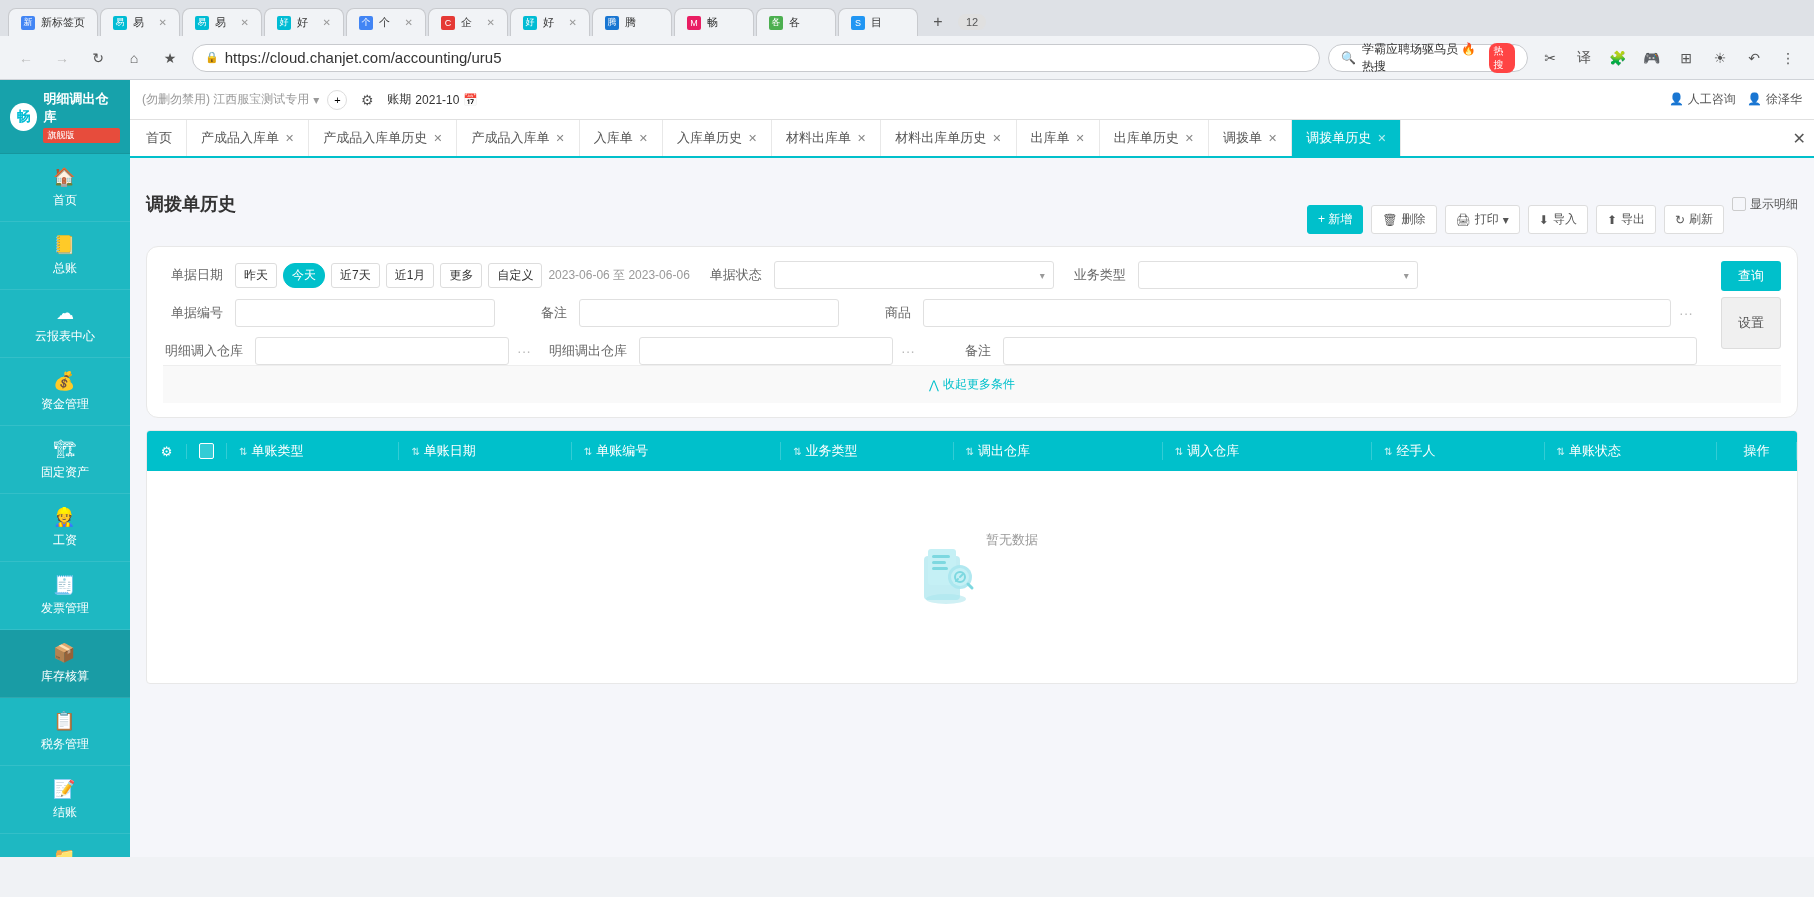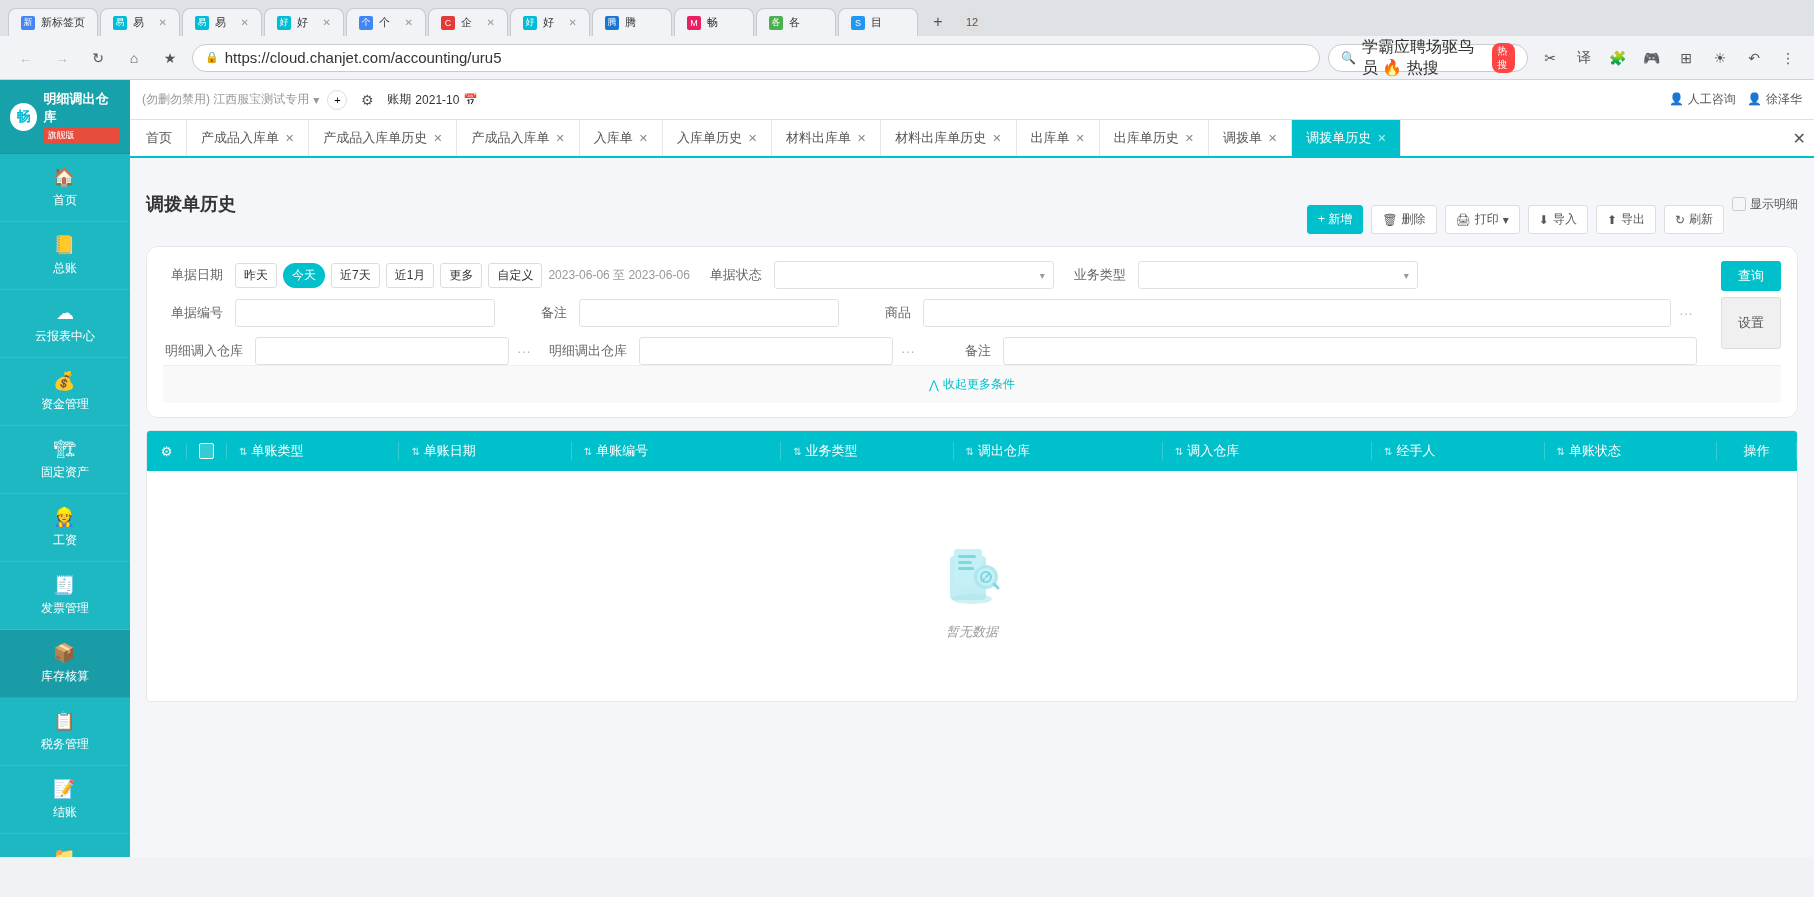--- a/index.html
+++ b/index.html
@@ -84,21 +84,21 @@
     .th-cell.code { flex: 1.5; }
     .th-cell.biz-type { flex: 1.2; }
     .th-cell.out-wh { flex: 1.5; }
     .th-cell.in-wh { flex: 1.5; }
     .th-cell.handler { flex: 1.2; }
     .th-cell.status { flex: 1.2; }
     .th-cell.ops { width: 80px; margin-left: auto; justify-content: center; }
     .sort-icon { color: rgba(255,255,255,0.8); font-size: 10px; }
 
     
-    .empty-state { display: flex; flex-direction: column; align-items: center; justify-content: center; padding: 60px 20px; font-style: italic; }
+    .empty-state { display: flex; align-items: flex-start; justify-content: center; padding: 60px 20px; }
     .empty-icon { width: 80px; height: 80px; margin-bottom: 12px; }
     .empty-text { color: #999; font-size: 13px; }
 
     
     .query-btn { background: #00c0cb; color: #fff; border: none; border-radius: 3px; padding: 6px 16px; font-size: 13px; cursor: pointer; }
     .settings-btn { background: #f0f0f0; color: #555; border: 1px solid #ddd; border-radius: 3px; padding: 16px 16px; font-size: 13px; cursor: pointer; }
 
     
     ::-webkit-scrollbar { width: 6px; height: 6px; }
     ::-webkit-scrollbar-track { background: #f1f1f1; }
@@ -178,21 +178,21 @@
   <button class="nav-btn disabled">→</button>
   <button class="nav-btn">↻</button>
   <button class="nav-btn">⌂</button>
   <button class="nav-btn">★</button>
   <div class="address-bar">
     <span class="lock-icon">🔒</span>
     <span class="address-text">https://cloud.chanjet.com/accounting/uru5</span>
   </div>
   <div class="search-bar">
     <span>🔍</span>
-    <span style="font-size:16px;color:#333;">学霸应聘场驱鸟员 🔥 热搜</span>
+    <span style="font-size:12px;color:#333;">学霸应聘场驱鸟员 🔥 热搜</span>
     <span style="background:#ff4444;color:#fff;font-size:10px;padding:1px 5px;border-radius:8px;margin-left:4px;">热搜</span>
   </div>
   <div class="nav-actions">
     <button class="nav-action-btn">✂</button>
     <button class="nav-action-btn">译</button>
     <button class="nav-action-btn">🧩</button>
     <button class="nav-action-btn">🎮</button>
     <button class="nav-action-btn">⊞</button>
     <button class="nav-action-btn">☀</button>
     <button class="nav-action-btn">↶</button>

